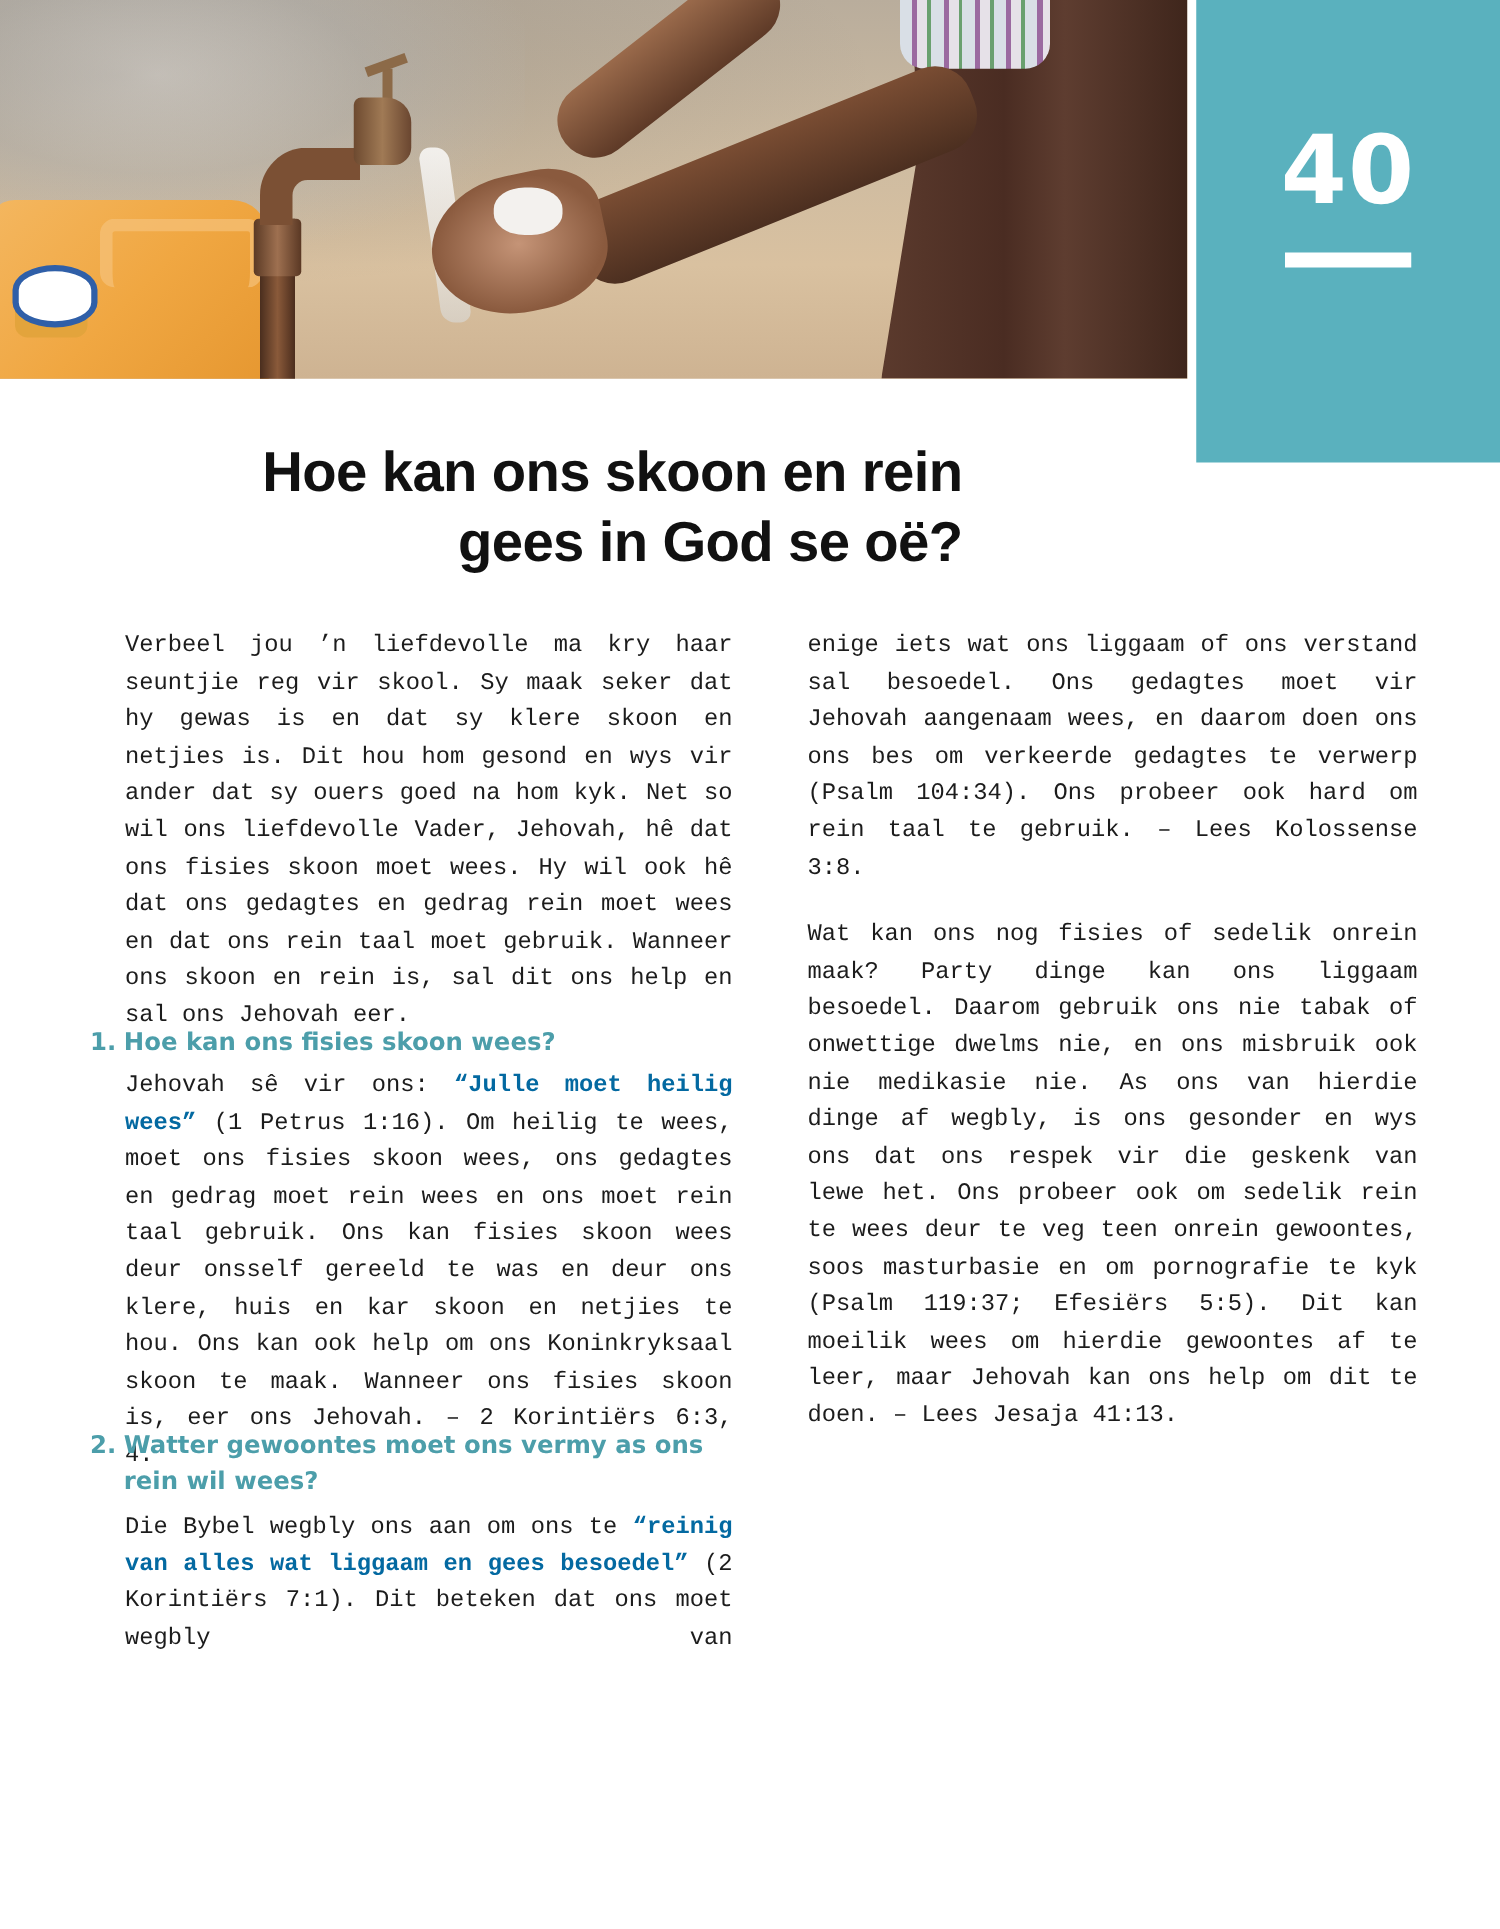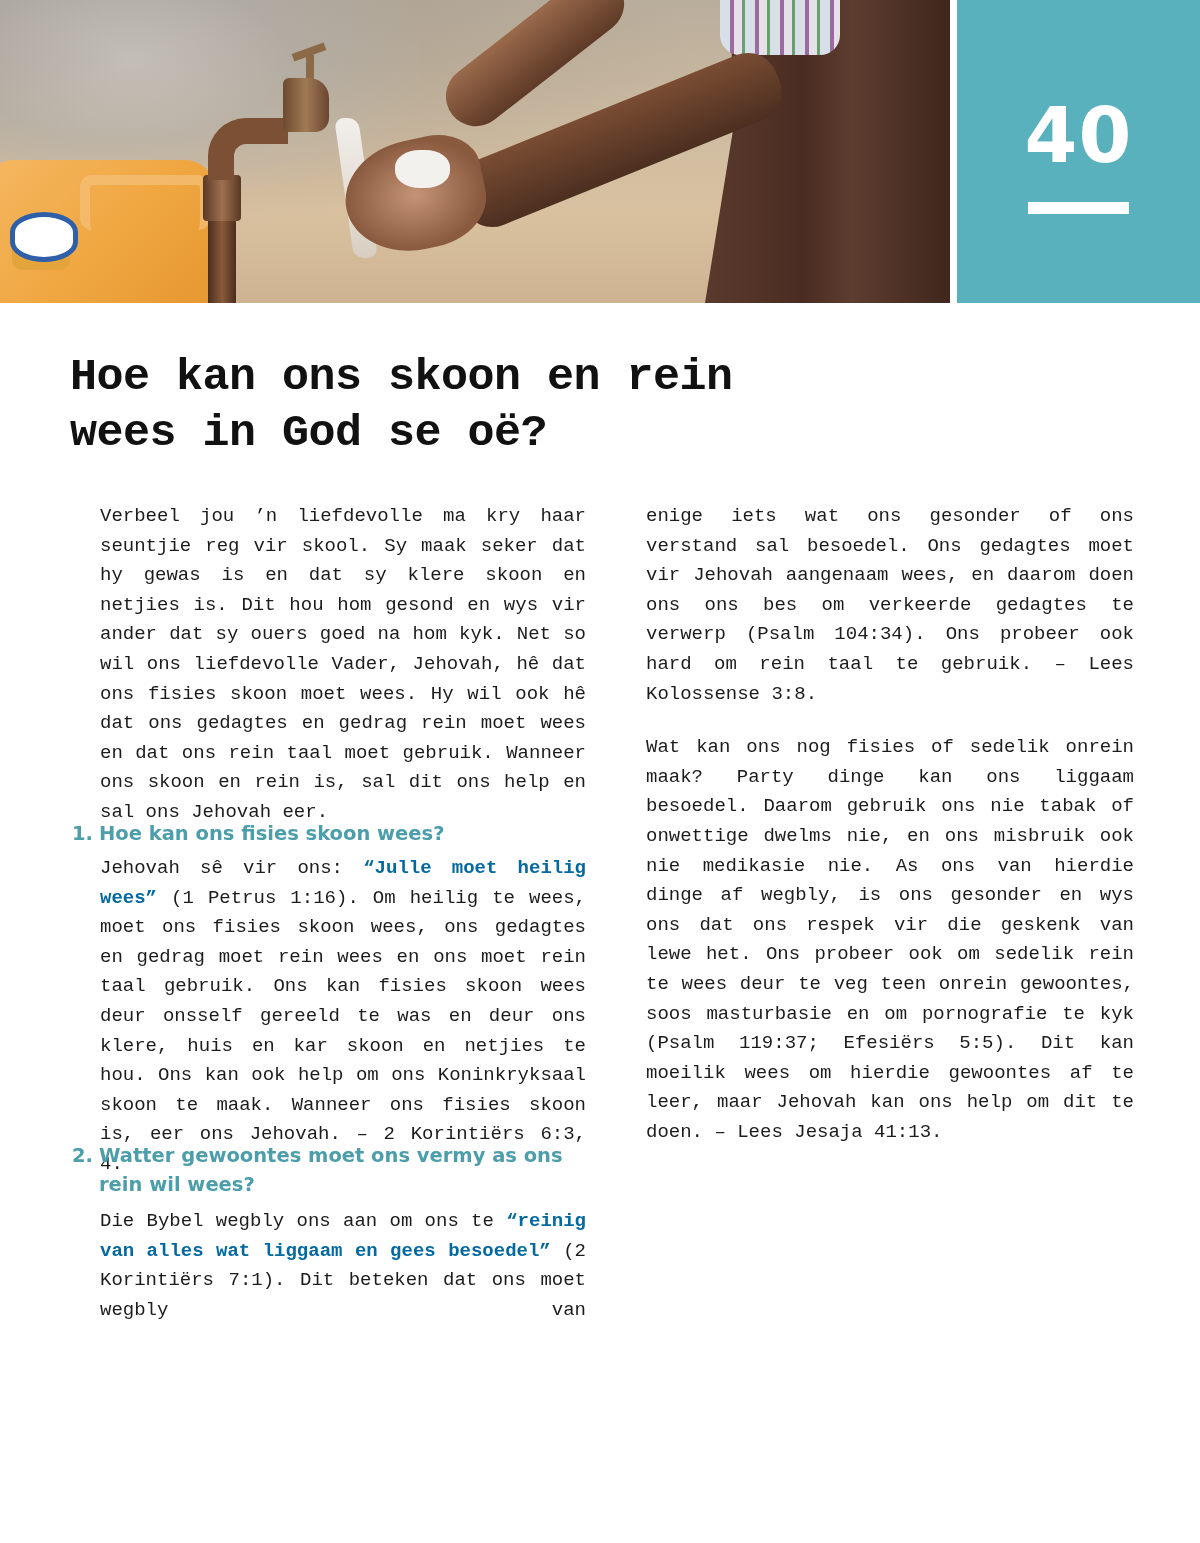--- a/index.html
+++ b/index.html
@@ -22,25 +22,25 @@
   .tap-handle { position:absolute; left:292px; top:48px; width:34px; height:8px; background:#8c6a48; transform:rotate(-20deg); }
   .tap-stem { position:absolute; left:306px; top:55px; width:8px; height:26px; background:#8c6a48; }
   .water { position:absolute; left:344px; top:118px; width:24px; height:140px; background:linear-gradient(180deg,rgba(255,255,255,.8),rgba(220,230,240,.45)); transform:skewX(8deg); border-radius:10px; }
   .hand1 { position:absolute; left:345px; top:140px; width:140px; height:110px; background:radial-gradient(ellipse at 50% 50%, #c59477, #8a5a3e 70%); border-radius:60% 40% 50% 60%; transform:rotate(-12deg); }
   .soap { position:absolute; left:395px; top:150px; width:55px; height:38px; background:#f3f1ee; border-radius:45%; }
   .arm1 { position:absolute; left:430px; top:20px; width:210px; height:60px; background:linear-gradient(180deg,#9a6a4b,#5e3a27); transform:rotate(-38deg); border-radius:30px; }
   .arm2 { position:absolute; left:450px; top:105px; width:340px; height:70px; background:linear-gradient(180deg,#7a4d33,#4c2f20); transform:rotate(-22deg); border-radius:30px; }
   .sleeve { position:absolute; left:720px; top:0; width:120px; height:55px; background:repeating-linear-gradient(90deg,#d9dfe6 0 10px,#9b6aa0 10px 14px,#e6e1e8 14px 22px,#6aa06f 22px 25px); border-radius:0 0 20px 20px; }
   .pants { position:absolute; left:705px; top:0; width:245px; height:303px; background:linear-gradient(90deg,#5b3a2d 0%,#4a2c22 40%,#5e3d30 60%,#3f261c 100%); clip-path:polygon(10% 0,100% 0,100% 100%,0 100%,12% 40%); }
 
-  .badge { position:absolute; left:957px; top:0; width:243px; height:303px; background:#5ab1be; }
+  .badge { position:absolute; left:957px; top:0; width:243px; height:370px; background:#5ab1be; }
   .badge-num { position:absolute; left:0; width:100%; top:98px; text-align:center; font-family:"DejaVu Sans", sans-serif; font-weight:bold; font-size:76px; line-height:1; color:#ffffff; letter-spacing:1px; }
   .badge-rule { position:absolute; left:71px; top:202px; width:101px; height:12px; background:#ffffff; }
 
-  .title { position:absolute; left:70px; top:350px; width:700px; font-family:Liberation Mono, monospace; font-weight:bold; font-size:45px; line-height:56px; color:#111111; letter-spacing:-0.5px; }
+  .title { position:absolute; left:70px; top:350px; width:700px; font-family:Liberation Sans, sans-serif; font-weight:bold; font-size:45px; line-height:56px; color:#111111; letter-spacing:-0.5px;text-align:right; }
 
   .body-text { font-family:Liberation Mono, monospace; font-size:19px; line-height:29.6px; color:#1c1c1c; text-align:justify; hyphens:manual; margin:0; }
   .col-left { position:absolute; left:100px; top:502px; width:486px; }
   .col-right { position:absolute; left:646px; top:502px; width:488px; }
   .col-right p + p { margin-top:24px; }
 
   .q { position:absolute; font-family:"DejaVu Sans", sans-serif; font-weight:bold; font-size:19.5px; line-height:29px; color:#4c9eaa; }
   .q-num { position:absolute; left:0; top:0; }
   .q-text { display:block; padding-left:27px; }
   .q1 { left:72px; top:819px; width:520px; }
@@ -75,21 +75,21 @@
   <div class="soap"></div>
 </div>
 
 <div class="badge">
   <div class="badge-num">40</div>
   <div class="badge-rule"></div>
 </div>
 
 <h1 class="title" style="margin:0;">
   <span>Hoe kan ons skoon en rein</span><br>
-  <span>wees in God se oë?</span>
+  <span>gees in God se oë?</span>
 </h1>
 
 <div class="col-left">
   <p class="body-text">Verbeel jou ’n liefdevolle ma kry haar seuntjie reg vir skool. Sy maak seker dat hy gewas is en dat sy klere skoon en netjies is. Dit hou hom gesond en wys vir ander dat sy ouers goed na hom kyk. Net so wil ons liefdevolle Vader, Jehovah, hê dat ons fisies skoon moet wees. Hy wil ook hê dat ons gedagtes en gedrag rein moet wees en dat ons rein taal moet gebruik. Wanneer ons skoon en rein is, sal dit ons help en sal ons Jehovah eer.</p>
 </div>
 
 <div class="q q1">
   <span class="q-num">1.</span>
   <span class="q-text">Hoe kan ons fisies skoon wees?</span>
 </div>
@@ -101,15 +101,15 @@
 <div class="q q2">
   <span class="q-num">2.</span>
   <span class="q-text">Watter gewoontes moet ons vermy as ons rein wil wees?</span>
 </div>
 
 <div class="ans2">
   <p class="body-text" style="text-align-last:justify;"><span>Die Bybel wegbly ons aan om ons te </span><b class="em">“reinig van alles wat liggaam en gees besoedel”</b><span> (2 Korintiërs 7:1). Dit beteken dat ons moet wegbly van</span></p>
 </div>
 
 <div class="col-right">
-  <p class="body-text">enige iets wat ons gesonder of ons verstand sal besoedel. Ons gedagtes moet vir Jehovah aangenaam wees, en daarom doen ons ons bes om verkeerde gedagtes te verwerp (Psalm 104:34). Ons probeer ook hard om rein taal te gebruik. – Lees Kolossense 3:8.</p>
+  <p class="body-text">enige iets wat ons liggaam of ons verstand sal besoedel. Ons gedagtes moet vir Jehovah aangenaam wees, en daarom doen ons ons bes om verkeerde gedagtes te verwerp (Psalm 104:34). Ons probeer ook hard om rein taal te gebruik. – Lees Kolossense 3:8.</p>
   <p class="body-text">Wat kan ons nog fisies of sedelik onrein maak? Party dinge kan ons liggaam besoedel. Daarom gebruik ons nie tabak of onwettige dwelms nie, en ons misbruik ook nie medikasie nie. As ons van hierdie dinge af wegbly, is ons gesonder en wys ons dat ons respek vir die geskenk van lewe het. Ons probeer ook om sedelik rein te wees deur te veg teen onrein gewoontes, soos masturbasie en om pornografie te kyk (Psalm 119:37; Efesiërs 5:5). Dit kan moeilik wees om hierdie gewoontes af te leer, maar Jehovah kan ons help om dit te doen. – Lees Jesaja 41:13.</p>
 </div>
 
 </body></html>

